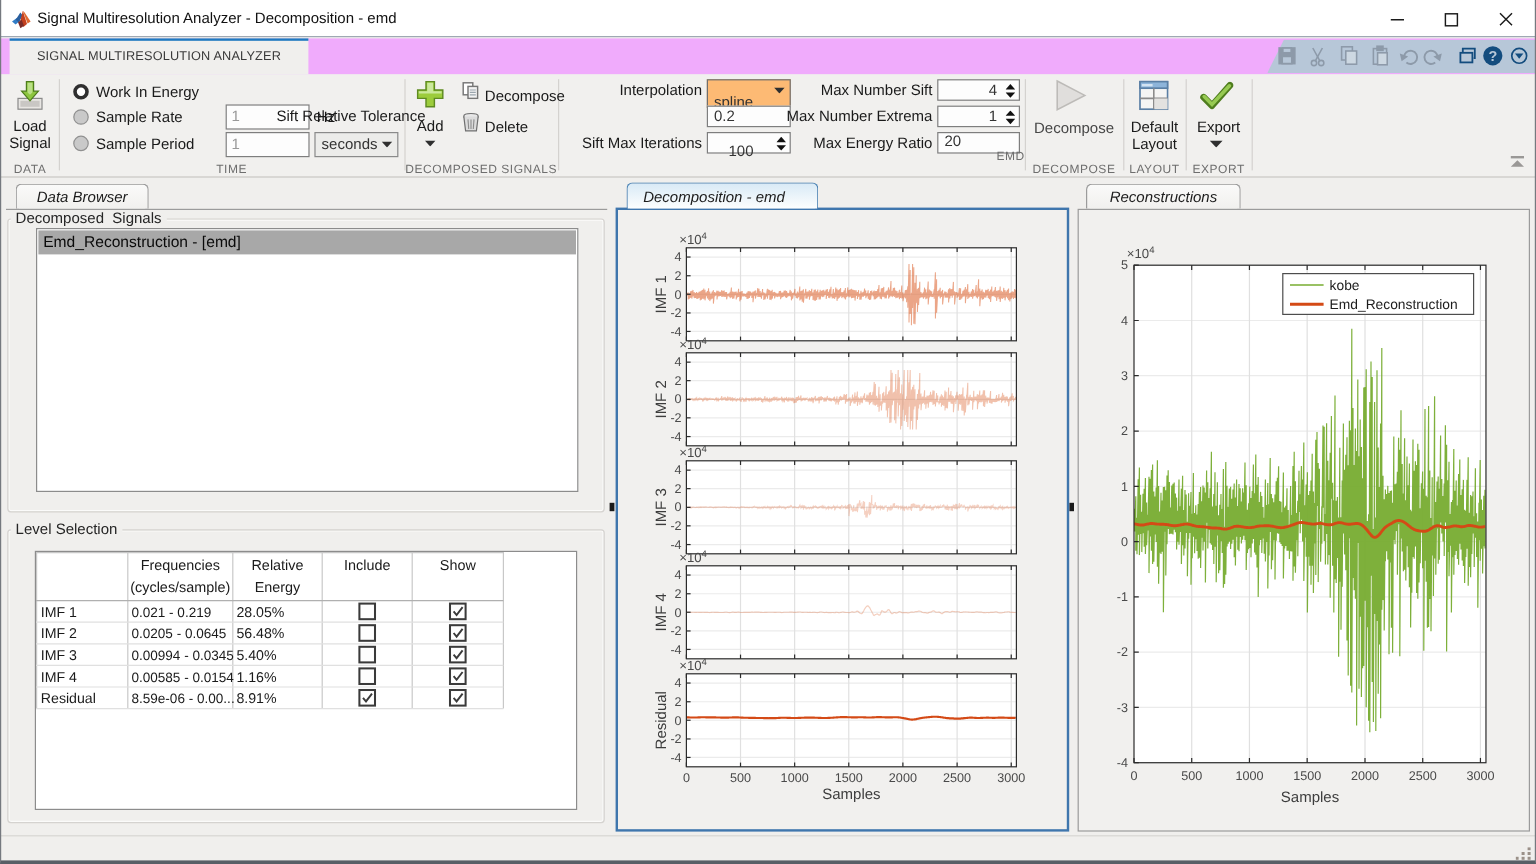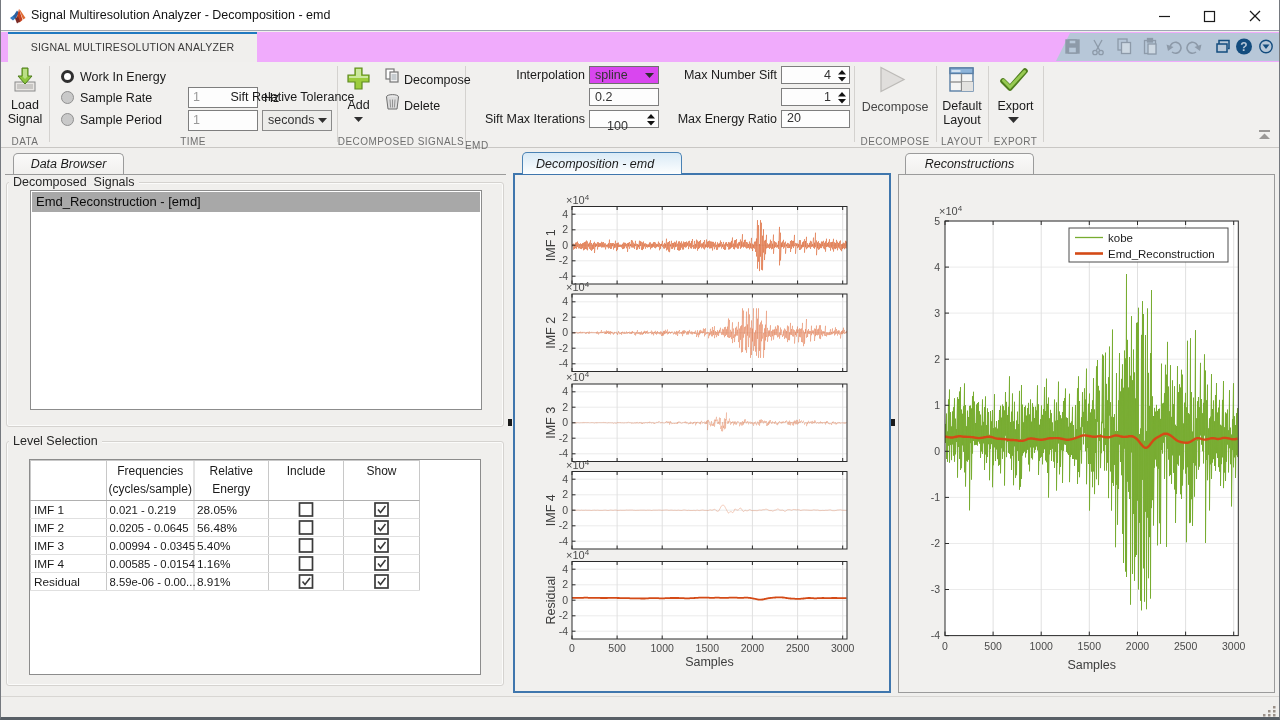--- a/index.html
+++ b/index.html
@@ -122,40 +122,41 @@
         <line x1="5" y1="5.5" x2="5.6" y2="13.5"></line>
         <line x1="7.5" y1="5.5" x2="7.5" y2="13.5"></line>
         <line x1="10" y1="5.5" x2="9.4" y2="13.5"></line>
       </g>
     </svg>
     <div class="abs lbl" style="left:404px;top:37px">Delete</div>
     <div class="abs sec" style="left:337px;top:74px;width:128px;text-align:center">DECOMPOSED SIGNALS</div>
     <div class="abs lbl" style="left:0px;top:6px;width:585px;text-align:right">Interpolation</div>
     <div class="abs lbl" style="left:0px;top:28px;width:585px;text-align:center">Sift Relative Tolerance</div>
     <div class="abs lbl" style="left:0px;top:50px;width:585px;text-align:right">Sift Max Iterations</div>
-    <div class="field" style="left:589px;top:4px;width:70px;height:18px;background:#d946ef;border-color:#6f6f6f;padding:1px 5px">spline<svg class="abs" style="right:4px;top:6px" width="9" height="5">
+    <div class="field" style="left:589px;top:4px;width:70px;height:18px;background:#fdba74;border-color:#6f6f6f;padding:11px 5px">spline<svg class="abs" style="right:4px;top:6px" width="9" height="5">
         <polygon points="0,0 9,0 4.5,5" fill="#2f2f2f"></polygon>
       </svg></div>
     <div class="field" style="left:589px;top:26px;width:70px;height:18px;padding:1px 5px">0.2</div>
     <div class="field" style="left:589px;top:48px;width:70px;height:18px;padding:8px 5px;text-align:center"><span style="margin-right:13px">100</span><svg class="abs" style="right:2px;top:2.5px" width="9" height="12">
         <polygon points="0,4.5 8,4.5 4,0" fill="#111"></polygon>
         <polygon points="0,7 8,7 4,11.5" fill="#111"></polygon>
       </svg></div>
     <div class="abs lbl" style="left:0px;top:6px;width:777px;text-align:right">Max Number Sift</div>
+    <div class="abs lbl" style="left:0px;top:28px;width:777px;text-align:right">Max Number Extrema</div>
     <div class="abs lbl" style="left:0px;top:50px;width:777px;text-align:right">Max Energy Ratio</div>
     <div class="field" style="left:781px;top:4px;width:69px;height:18px;padding:1px 5px;text-align:right"><span style="margin-right:13px">4</span><svg class="abs" style="right:2px;top:2.5px" width="9" height="12">
         <polygon points="0,4.5 8,4.5 4,0" fill="#111"></polygon>
         <polygon points="0,7 8,7 4,11.5" fill="#111"></polygon>
       </svg></div>
     <div class="field" style="left:781px;top:26px;width:69px;height:18px;padding:1px 5px;text-align:right"><span style="margin-right:13px">1</span><svg class="abs" style="right:2px;top:2.5px" width="9" height="12">
         <polygon points="0,4.5 8,4.5 4,0" fill="#111"></polygon>
         <polygon points="0,7 8,7 4,11.5" fill="#111"></polygon>
       </svg></div>
     <div class="field" style="left:781px;top:48px;width:69px;height:18px;padding:0 5px">20</div>
-    <div class="abs sec" style="left:465px;top:78px;width:389px;text-align:left">EMD</div>
+    <div class="abs sec" style="left:465px;top:63px;width:389px;text-align:right">EMD</div>
     <svg class="abs" style="left:878px;top:4px" width="28" height="27">
       <polygon points="3,1.5 26,13.5 3,25.5" fill="#e0dedc" stroke="#bdbbb8" stroke-width="1.3"></polygon>
     </svg>
     <div class="abs" style="left:854px;top:38px;width:82px;text-align:center;font-size:12.5px;color:#474747">Decompose</div>
     <div class="abs sec" style="left:854px;top:74px;width:82px;text-align:center">DECOMPOSE</div>
     <svg class="abs" style="left:949px;top:5px" width="25" height="25" viewBox="0 0 25 25">
 <rect x="1" y="1" width="23" height="23" fill="#f5f5f4" stroke="#5a7fa5" stroke-width="1.4"></rect>
 <rect x="1" y="1" width="23" height="5.5" fill="#8db4da" stroke="#5a7fa5" stroke-width="1.4"></rect>
 <rect x="2.5" y="3" width="9" height="2" fill="#d3e3f2"></rect>
 <line x1="12.5" y1="6.5" x2="12.5" y2="24" stroke="#8a8a8a" stroke-width="1.3"></line>

